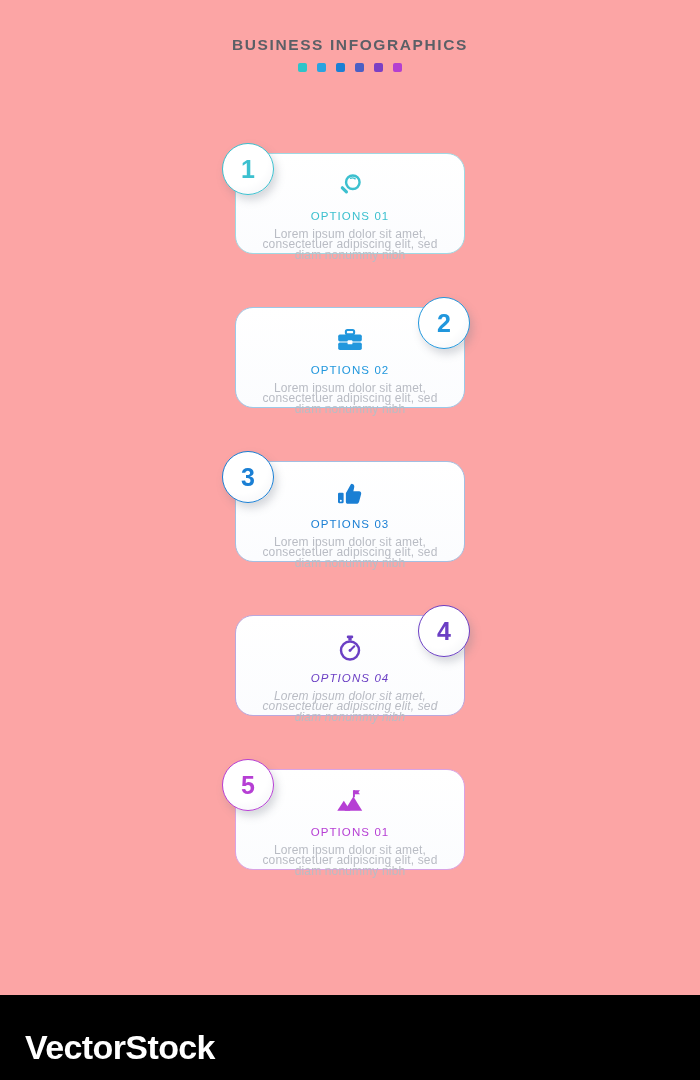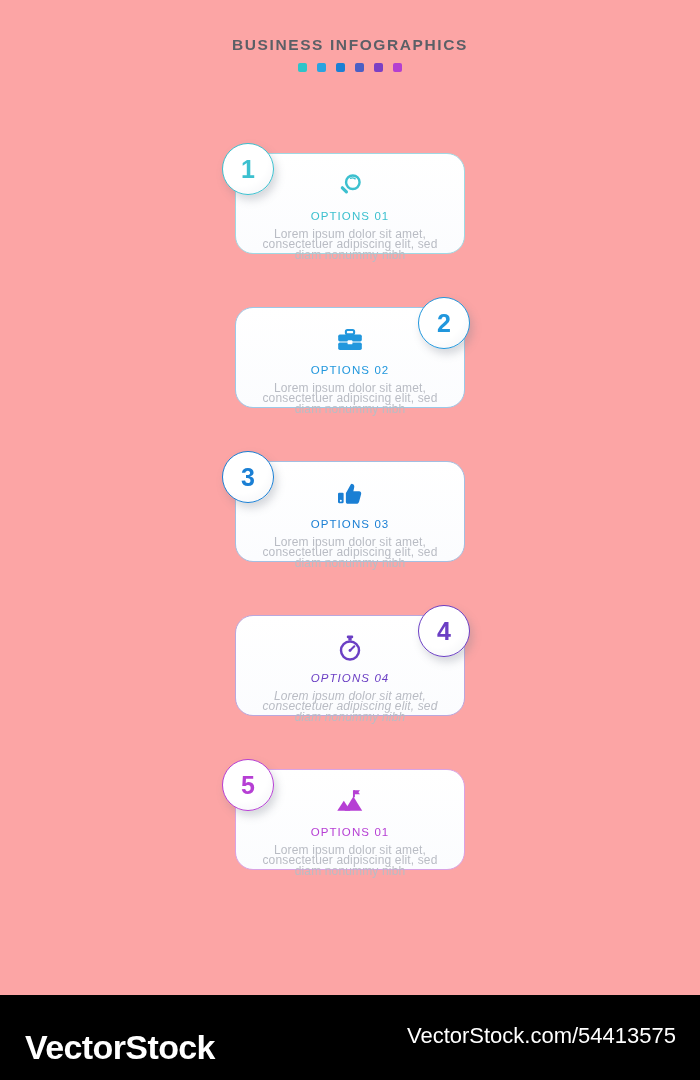--- a/index.html
+++ b/index.html
@@ -183,16 +183,15 @@
           </div>
         </div>
         <div class="badge left" style="border: 1.6px solid rgb(182, 63, 212);">
           <div class="badge-num" style="color: rgb(182, 63, 212);">5</div>
         </div>
       </div>
     </div>
 
   <div class="footer">
     <div class="footer-logo">VectorStock</div>
-    <div class="footer-url">VectorStock.com/54413575</div>
   </div>
 
 </div>
 
 </body></html>

